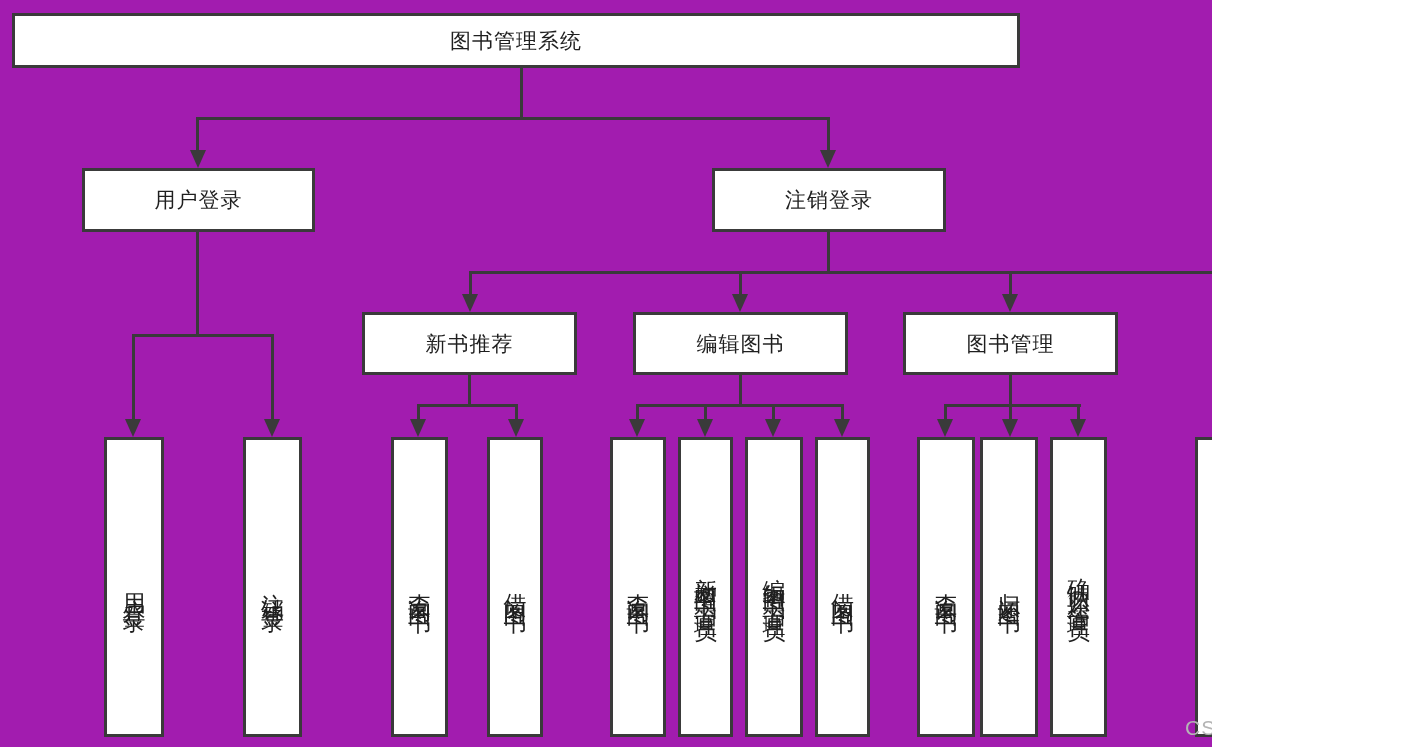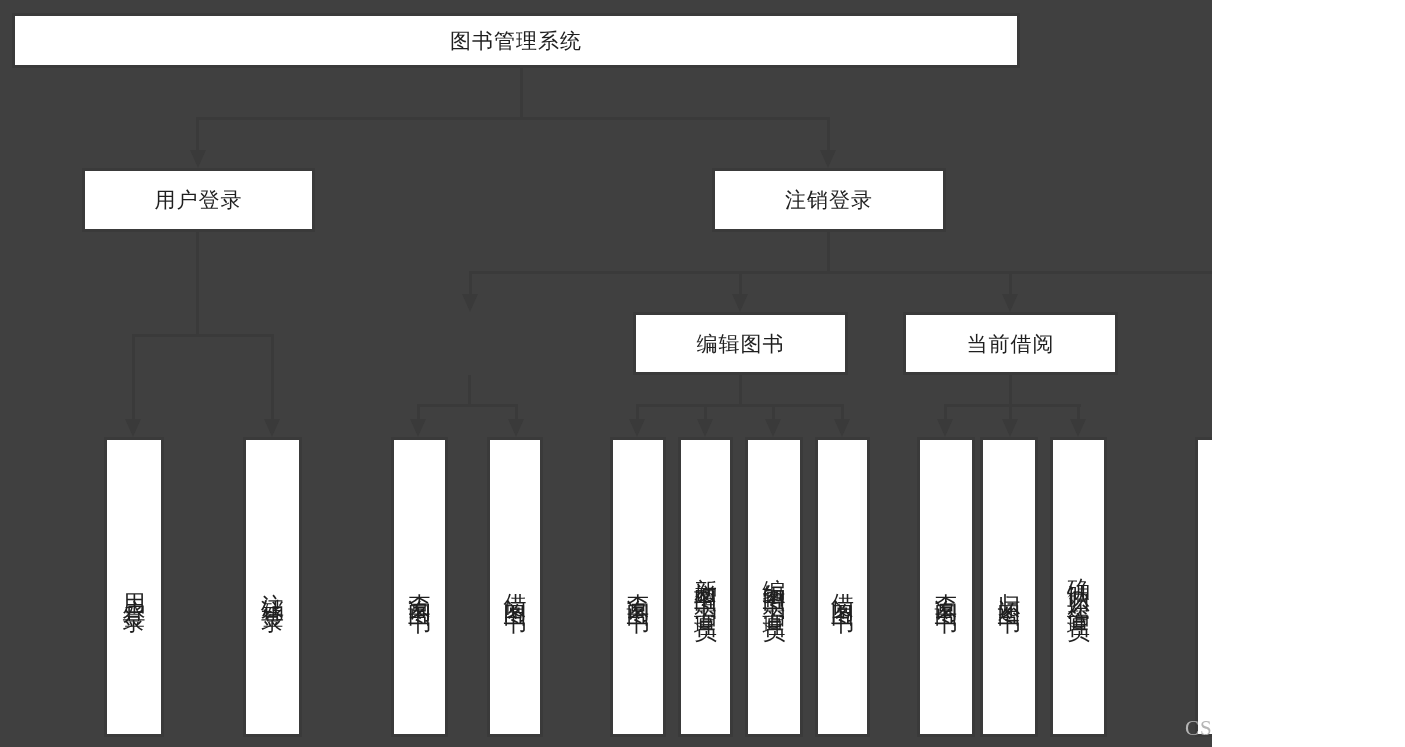--- a/index.html
+++ b/index.html
@@ -1,18 +1,18 @@
 <!DOCTYPE html>
 <html><head>
 <meta charset="utf-8">
 <style>
   html,body{margin:0;padding:0;background:#ffffff;}
   #stage{
-    position:relative;width:1212px;height:747px;background:#404040;overflow:hidden;
-    font-family:Liberation Serif, serif;color:#1f1f1f;
+    position:relative;width:1212px;height:747px;background:#a21caf;overflow:hidden;
+    font-family:Liberation Sans, sans-serif;color:#1f1f1f;
   }
   .hbox{
     position:absolute;border:3px solid #3a3a3a;background:#ffffff;box-sizing:border-box;
     display:flex;align-items:center;justify-content:center;
     font-size:21px;letter-spacing:1px;white-space:nowrap;
   }
   .l2{top:168px;height:64px;}
   .l3{top:312px;height:63px;width:215px;}
   .vbox{
     position:absolute;top:437px;height:300px;border:3px solid #3a3a3a;background:#ffffff;
@@ -34,22 +34,23 @@
 </head>
 <body>
 
 <div id="stage">
 
   <div class="hbox" style="left:12px;top:13px;width:1008px;height:55px;">图书管理系统</div>
 
   <div class="hbox l2" style="left:82px;width:233px;">用户登录</div>
   <div class="hbox l2" style="left:712px;width:234px;">注销登录</div>
 
+  <div class="hbox l3" style="left:362px;">新书推荐</div>
   <div class="hbox l3" style="left:633px;">编辑图书</div>
-  <div class="hbox l3" style="left:903px;">当前借阅</div>
+  <div class="hbox l3" style="left:903px;">图书管理</div>
 
   <div class="vbox" style="left:104px;width:60px;">
       <span>用户登录</span>
     </div>
   <div class="vbox" style="left:243px;width:59px;">
       <span>注销登录</span>
     </div>
   <div class="vbox" style="left:391px;width:57px;">
       <span>查询图书</span>
     </div>

